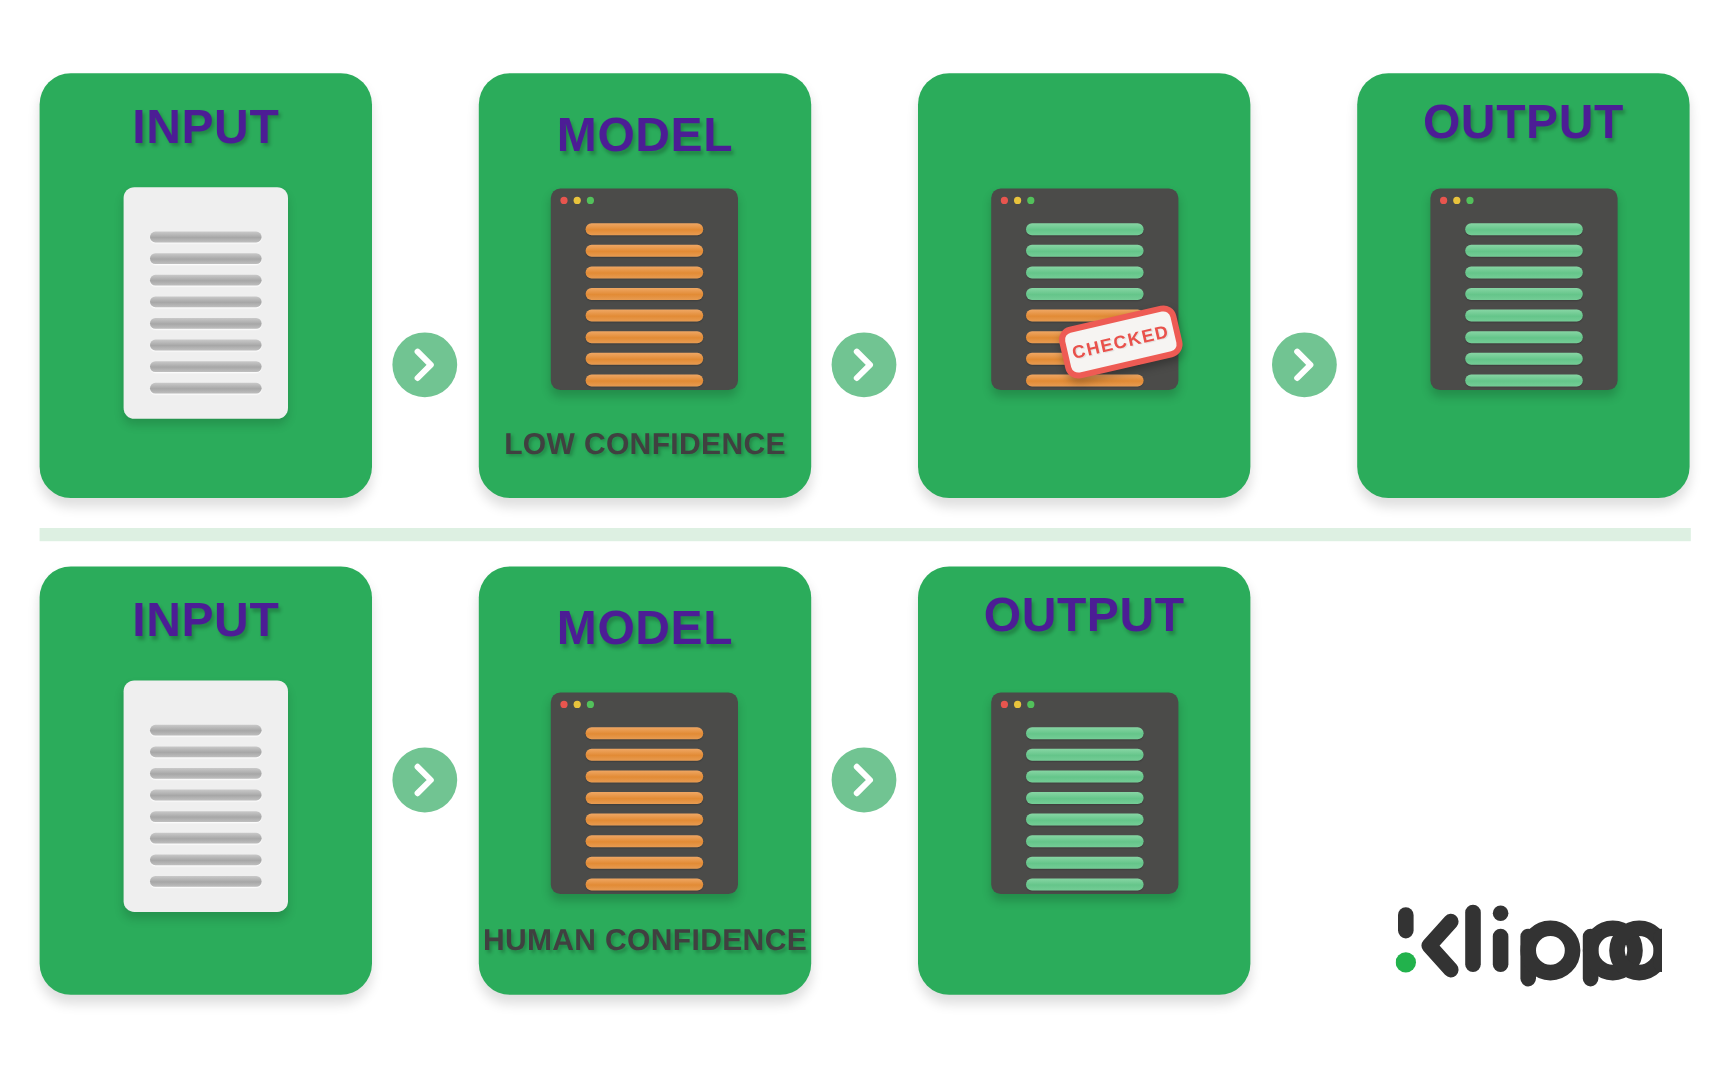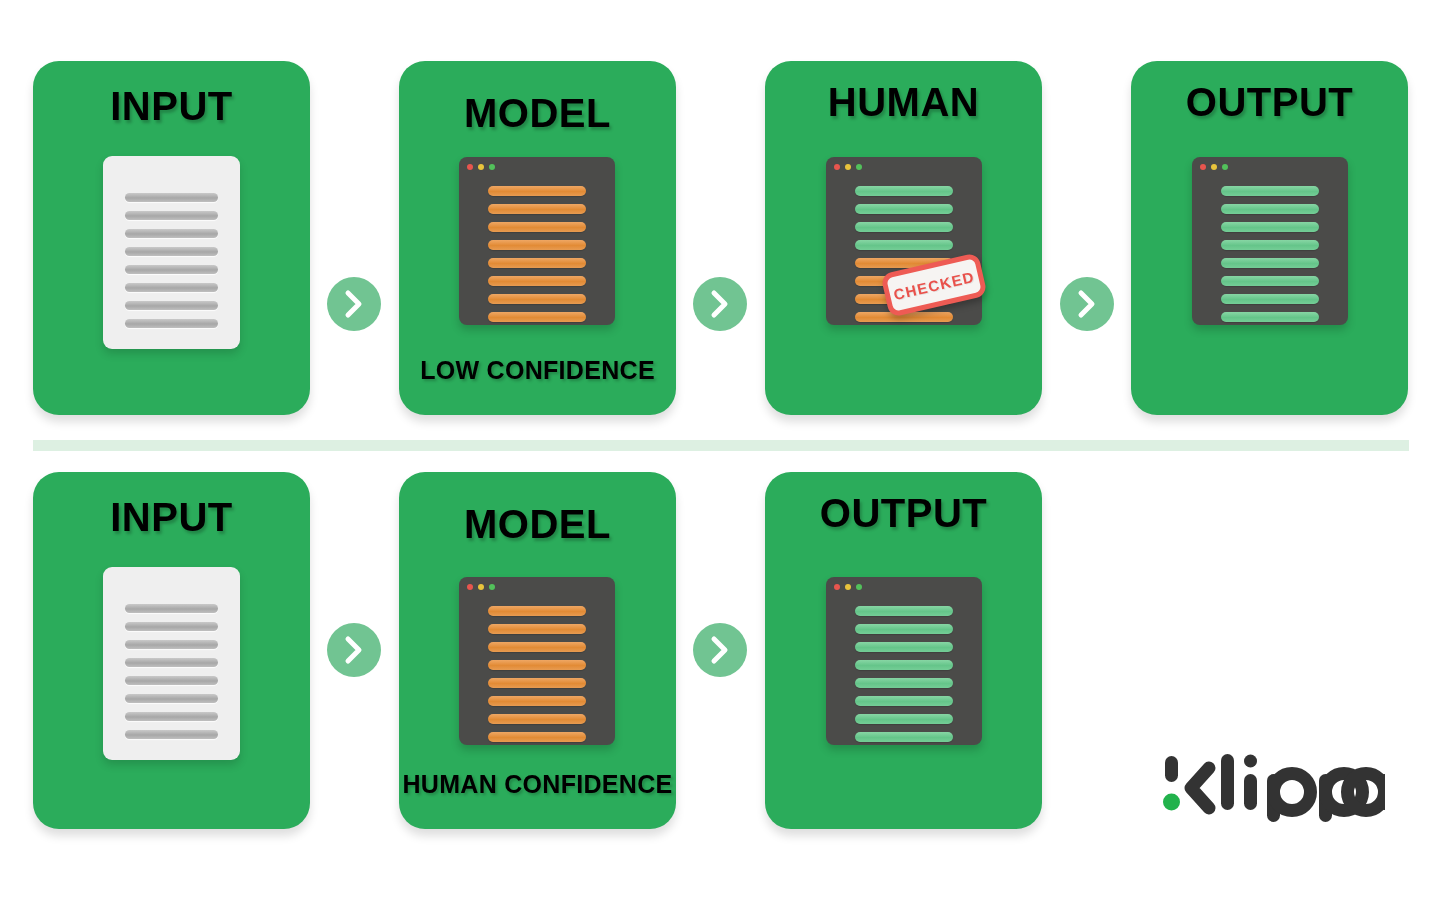--- a/index.html
+++ b/index.html
@@ -31,34 +31,34 @@
     background: #2BAC5B;
     border-radius: 26px;
     box-shadow: 0 7px 10px rgba(0,0,0,0.13);
     box-sizing: border-box;
   }
   .card-title {
     position: absolute;
     left: 0;
     width: 100%;
     text-align: center;
-    color: #000000;
+    color: #4c1d95;
     font-weight: bold;
     font-size: 40px;
     letter-spacing: 0.5px;
     line-height: 1;
     text-shadow: 2px 3px 3px rgba(0,0,0,0.22);
     white-space: nowrap;
   }
   .card-sub {
     position: absolute;
     left: 0;
     width: 100%;
     text-align: center;
-    color: #000000;
+    color: #404040;
     font-weight: bold;
     font-size: 25px;
     letter-spacing: 0.3px;
     line-height: 1;
     text-shadow: 2px 2px 3px rgba(0,0,0,0.22);
     white-space: nowrap;
   }
 
   
   .paper {
@@ -226,21 +226,20 @@
 
   <div class="arrow" style="left:693px; top:216px;">
     <span>
       <svg width="20" height="28" viewBox="0 0 20 28">
         <path d="M4 3 L15 14 L4 25" fill="none" stroke="#ffffff" stroke-width="5" stroke-linecap="round" stroke-linejoin="round"></path>
       </svg>
     </span>
   </div>
 
   <div class="card" style="left:765px; top:0; width:277px; height:354px;">
-    <div class="card-title" style="top:21px;">HUMAN</div>
     <div class="win" style="left:61px; top:96px; width:156px; height:168px;">
       <div class="dots" style="left:8px; top:7px;">
         <span class="dot red"></span>
         <span class="dot yellow"></span>
         <span class="dot green"></span>
       </div>
       <div class="lines" style="top:29px; padding:0 29px; gap:8px;">
         <div class="ln greenline" style="height:10px;"></div>
         <div class="ln greenline" style="height:10px;"></div>
         <div class="ln greenline" style="height:10px;"></div>

